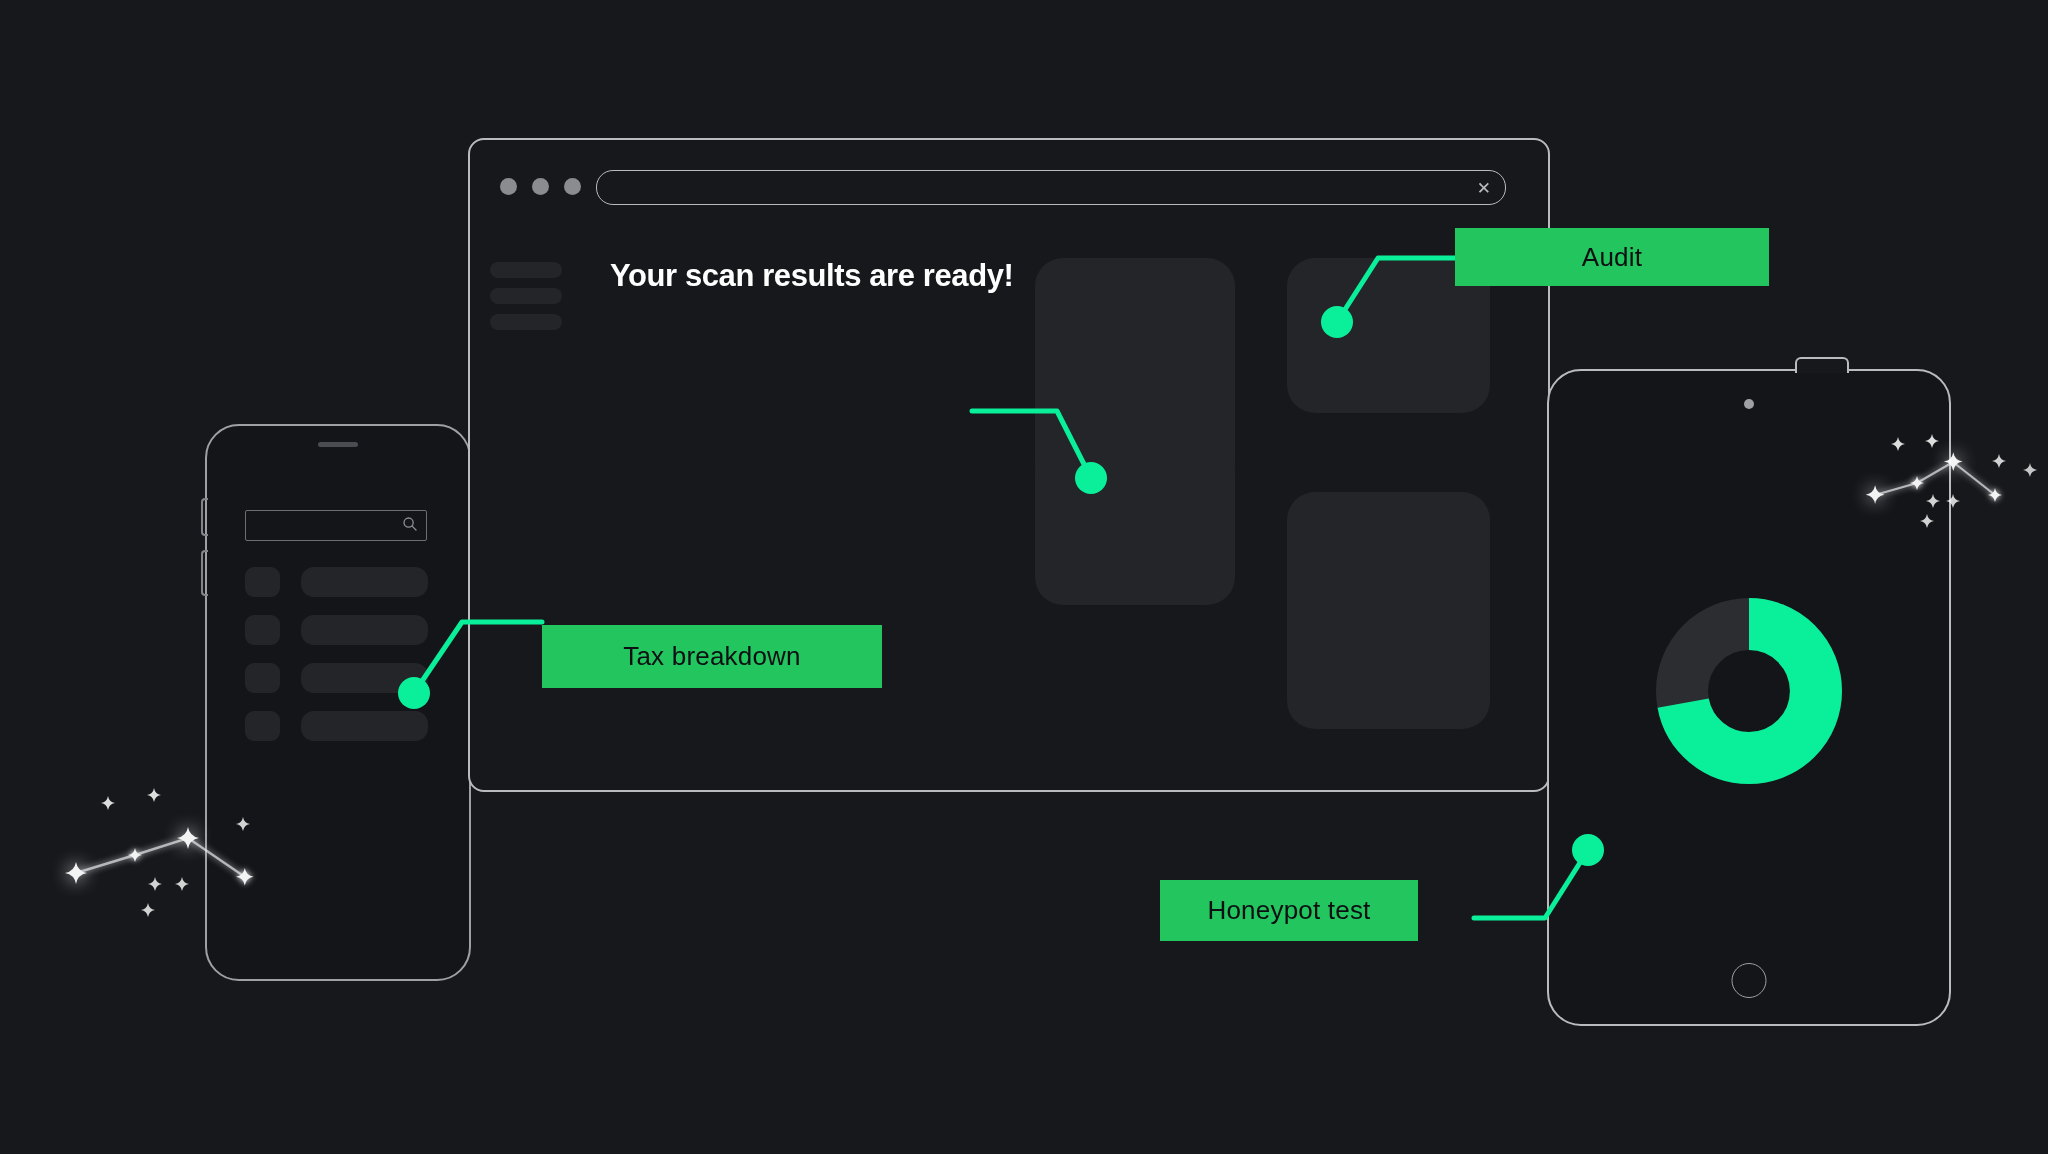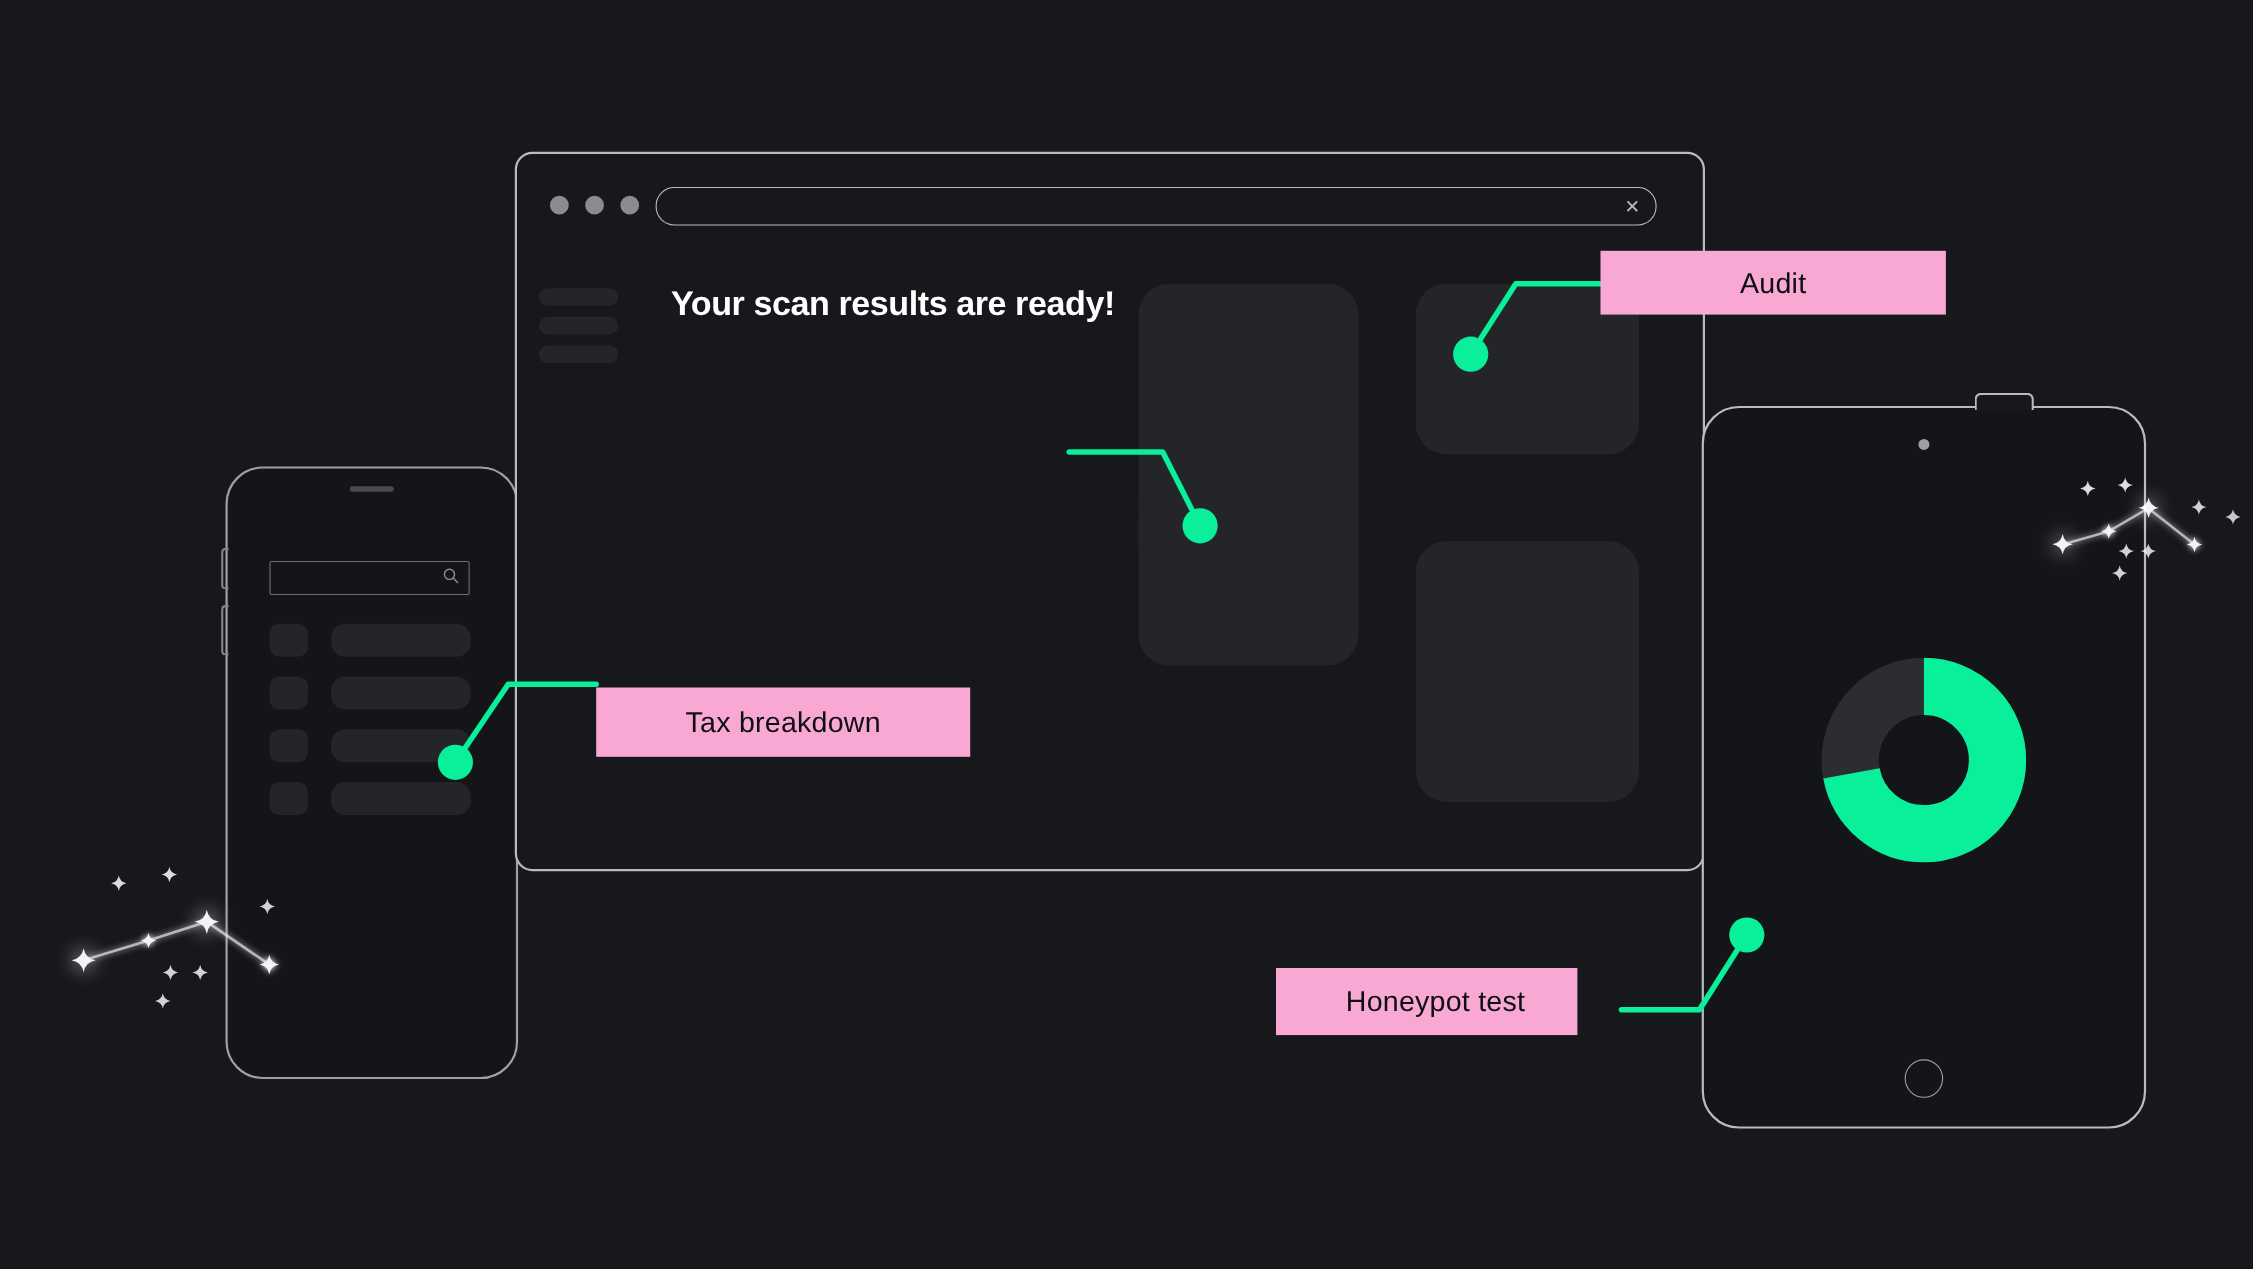--- a/index.html
+++ b/index.html
@@ -67,28 +67,28 @@
     border:2px solid #b9bbbe;border-bottom:none;border-radius:6px 6px 0 0;background:#17181c;
   }
   #tablet-camera{left:50%;top:28px;transform:translateX(-50%);
     width:10px;height:10px;border-radius:50%;background:#9ea0a4;}
   #tablet-home{left:50%;bottom:26px;transform:translateX(-50%);
     width:33px;height:33px;border-radius:50%;border:1.5px solid #9ea0a4;}
   #donut{left:50%;top:227px;transform:translateX(-50%);width:186px;height:186px;}
 
   
   .callout{
-    position:absolute;background:#f9a8d4;color:#0d0f12;
+    position:absolute;background:#22c55e;color:#0d0f12;
     display:flex;align-items:center;justify-content:center;
     font-size:26px;letter-spacing:.2px;
   }
   #co-audit{left:1455px;top:228px;width:314px;height:58px;}
   #co-liquidity{left:660px;top:380px;width:312px;height:61px;}
   #co-tax{left:542px;top:585px;width:340px;height:63px;margin-top:40px;}
-  #co-honey{left:1160px;top:880px;width:258px;height:61px;padding-left:16px;}
+  #co-honey{left:1160px;top:880px;width:258px;height:61px;}
 
   svg.lines{position:absolute;left:0;top:0;width:2048px;height:1154px;pointer-events:none;}
 </style>
 </head>
 <body>
 
 <div class="stage">
 
   <div class="abs" id="phone">
     <div class="abs" id="phone-speaker"></div>

